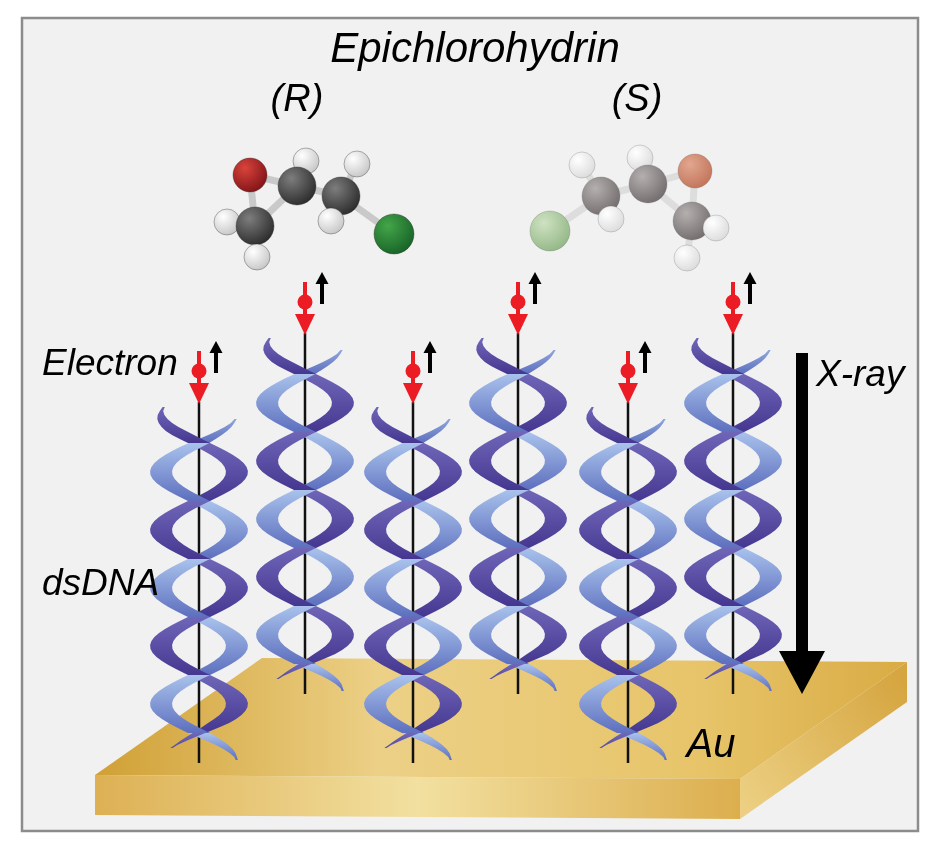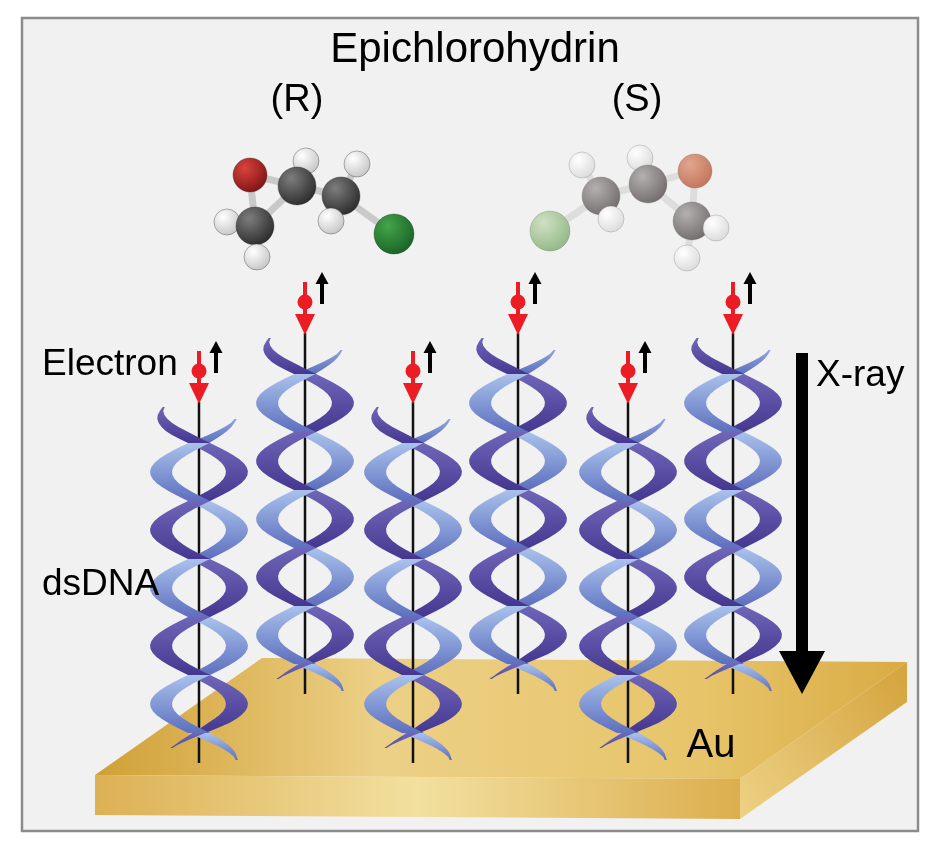--- a/index.html
+++ b/index.html
@@ -1,16 +1,16 @@
 <!DOCTYPE html>
 <html><head>
 <meta charset="utf-8">
 <style>
   html,body{margin:0;padding:0;background:#ffffff;}
-  #stage{position:relative;width:941px;height:852px;background:#ffffff;overflow:hidden;}
+  #stage{position:relative;width:941px;height:852px;background:#ffffff;overflow:hidden;font-style:italic;}
   svg text{font-family:"Liberation Sans","DejaVu Sans",sans-serif;fill:#000;}
   .t42{font-size:42px;}
   .t38{font-size:38px;}
   .t37{font-size:37px;}
   .t40{font-size:40px;}
 </style>
 </head>
 <body style="background: rgb(255, 255, 255);">
 
 <div id="stage">

